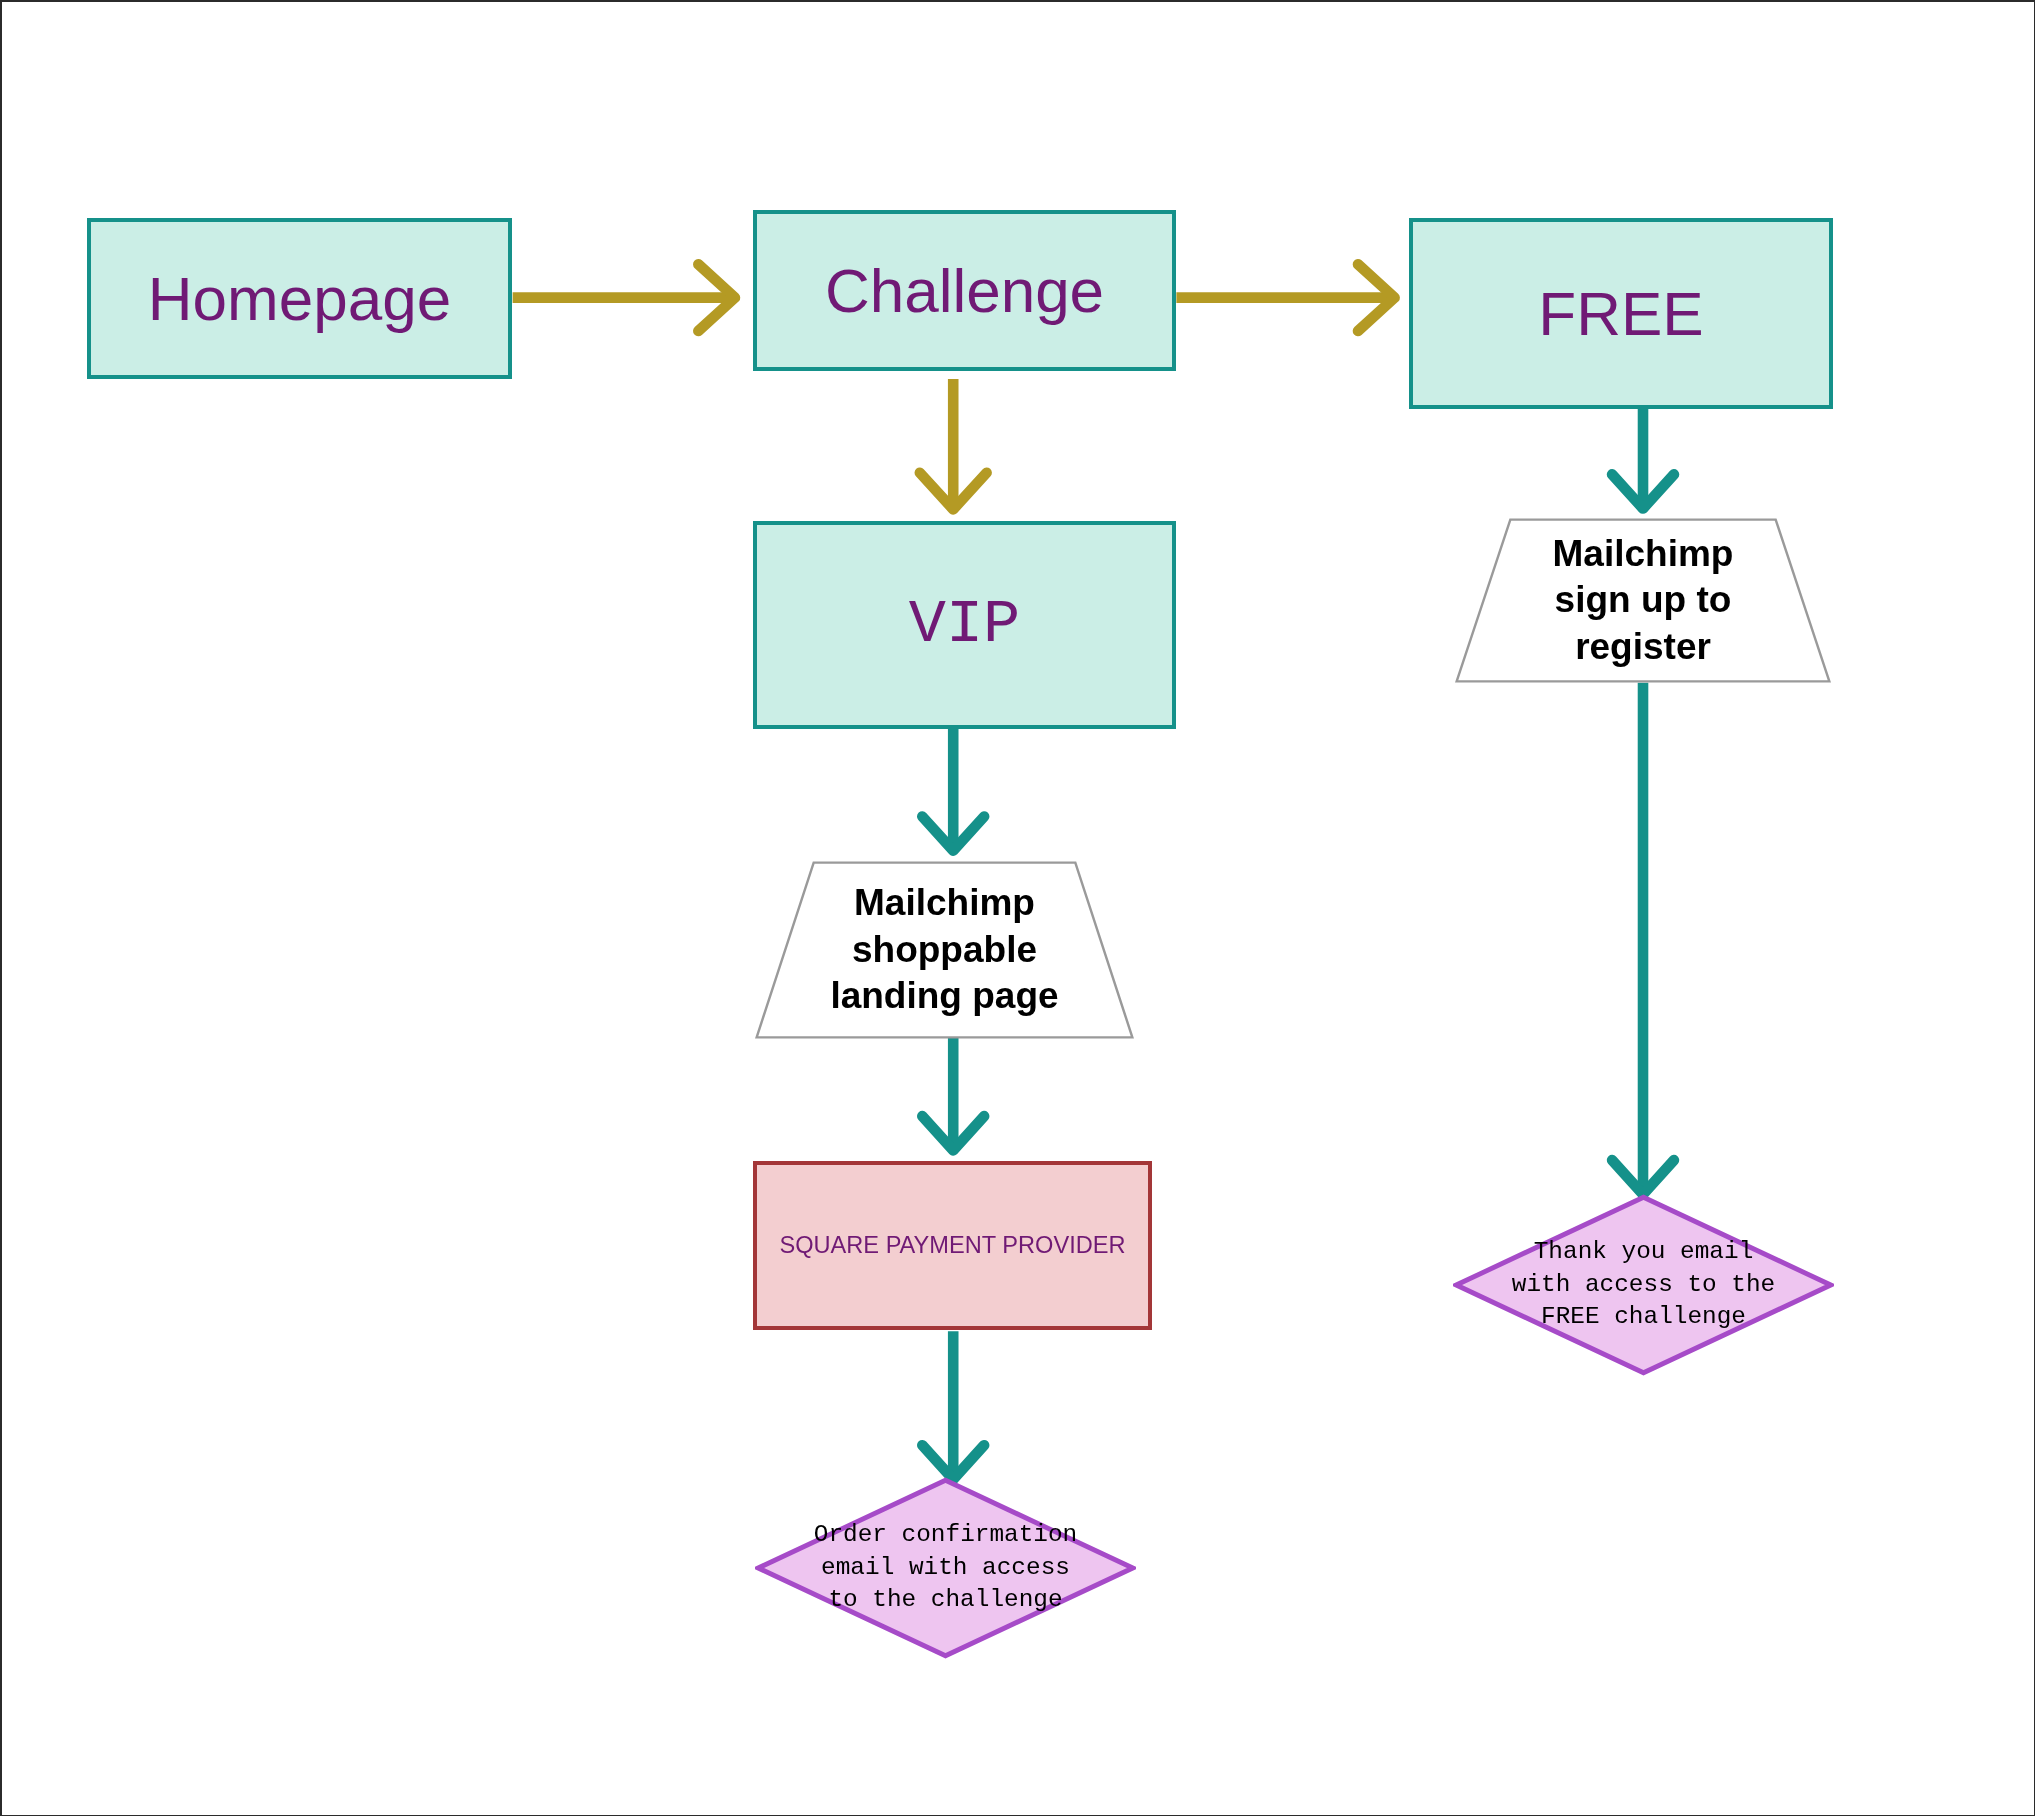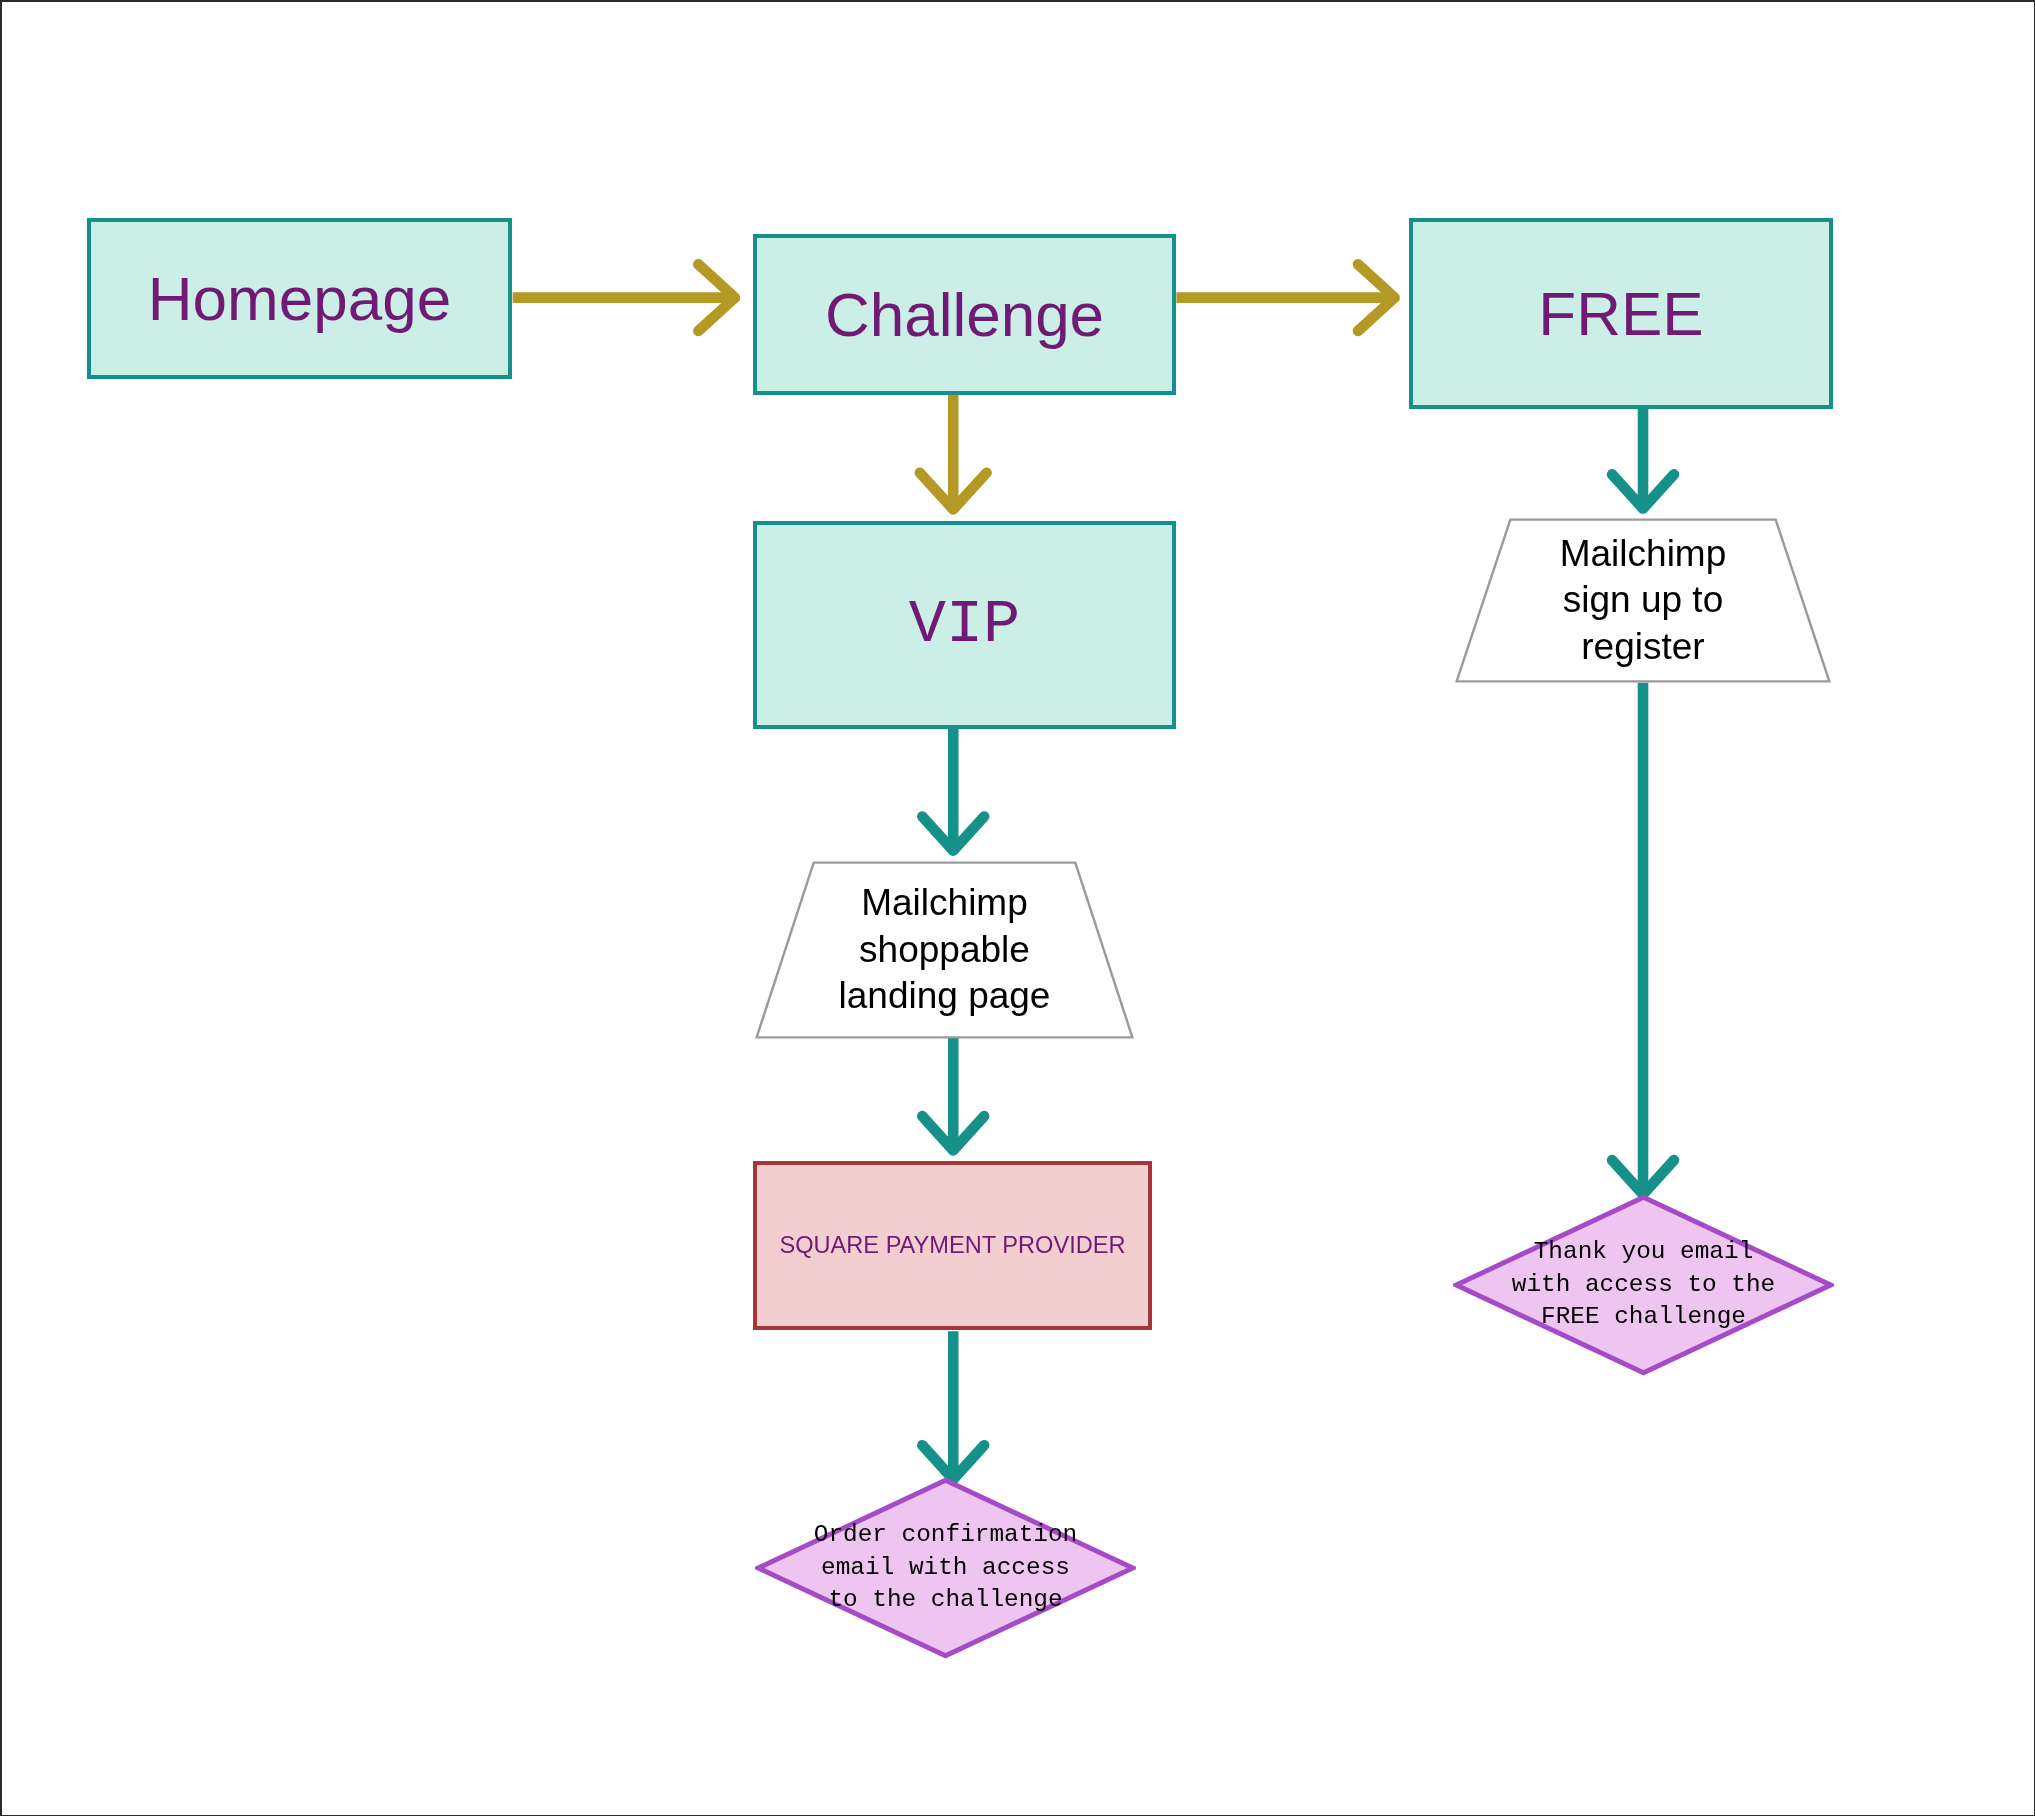--- a/index.html
+++ b/index.html
@@ -47,20 +47,21 @@
   }
   
   .t-big   { font-size: 62px; }
   .t-mid   { font-size: 37px; }
   .t-small { font-size: 24.4px; }
   .t-tiny  { font-size: 23.6px; }
 
   
   .trapezoid-wrap {
     position: absolute;
+    font-weight: bold;
   }
   .trapezoid-wrap svg {
     position: absolute;
     left: 0;
     top: 0;
     width: 100%;
     height: 100%;
   }
   .trapezoid-label {
     position: absolute;
@@ -150,21 +151,21 @@
     <g>
       <line x1="2015" y1="836" x2="2015" y2="1462" stroke="#15918a" stroke-width="13" stroke-linecap="butt"></line>
       <polyline points="1977,1422 2015,1464 2053,1422" fill="none" stroke="#15918a" stroke-width="13" stroke-linecap="round" stroke-linejoin="round"></polyline>
     </g>
   </svg>
 
   <div class="node rect-teal t-big" style="left:85px; top:216px; width:425px; height:161px;">
     <span>Homepage</span>
   </div>
 
-  <div class="node rect-teal t-big" style="left:751px; top:232px; width:423px; height:161px;">
+  <div class="node rect-teal t-big" style="left:751px; top:208px; width:423px; height:161px;">
     <span>Challenge</span>
   </div>
 
   <div class="node rect-teal t-big" style="left:1407px; top:216px; width:424px; height:191px;">
     <span>FREE</span>
   </div>
 
   <div class="node rect-teal t-big" style="left:751px; top:519px; width:423px; height:208px;font-family:Liberation Mono, monospace;">
     <span>VIP</span>
   </div>

